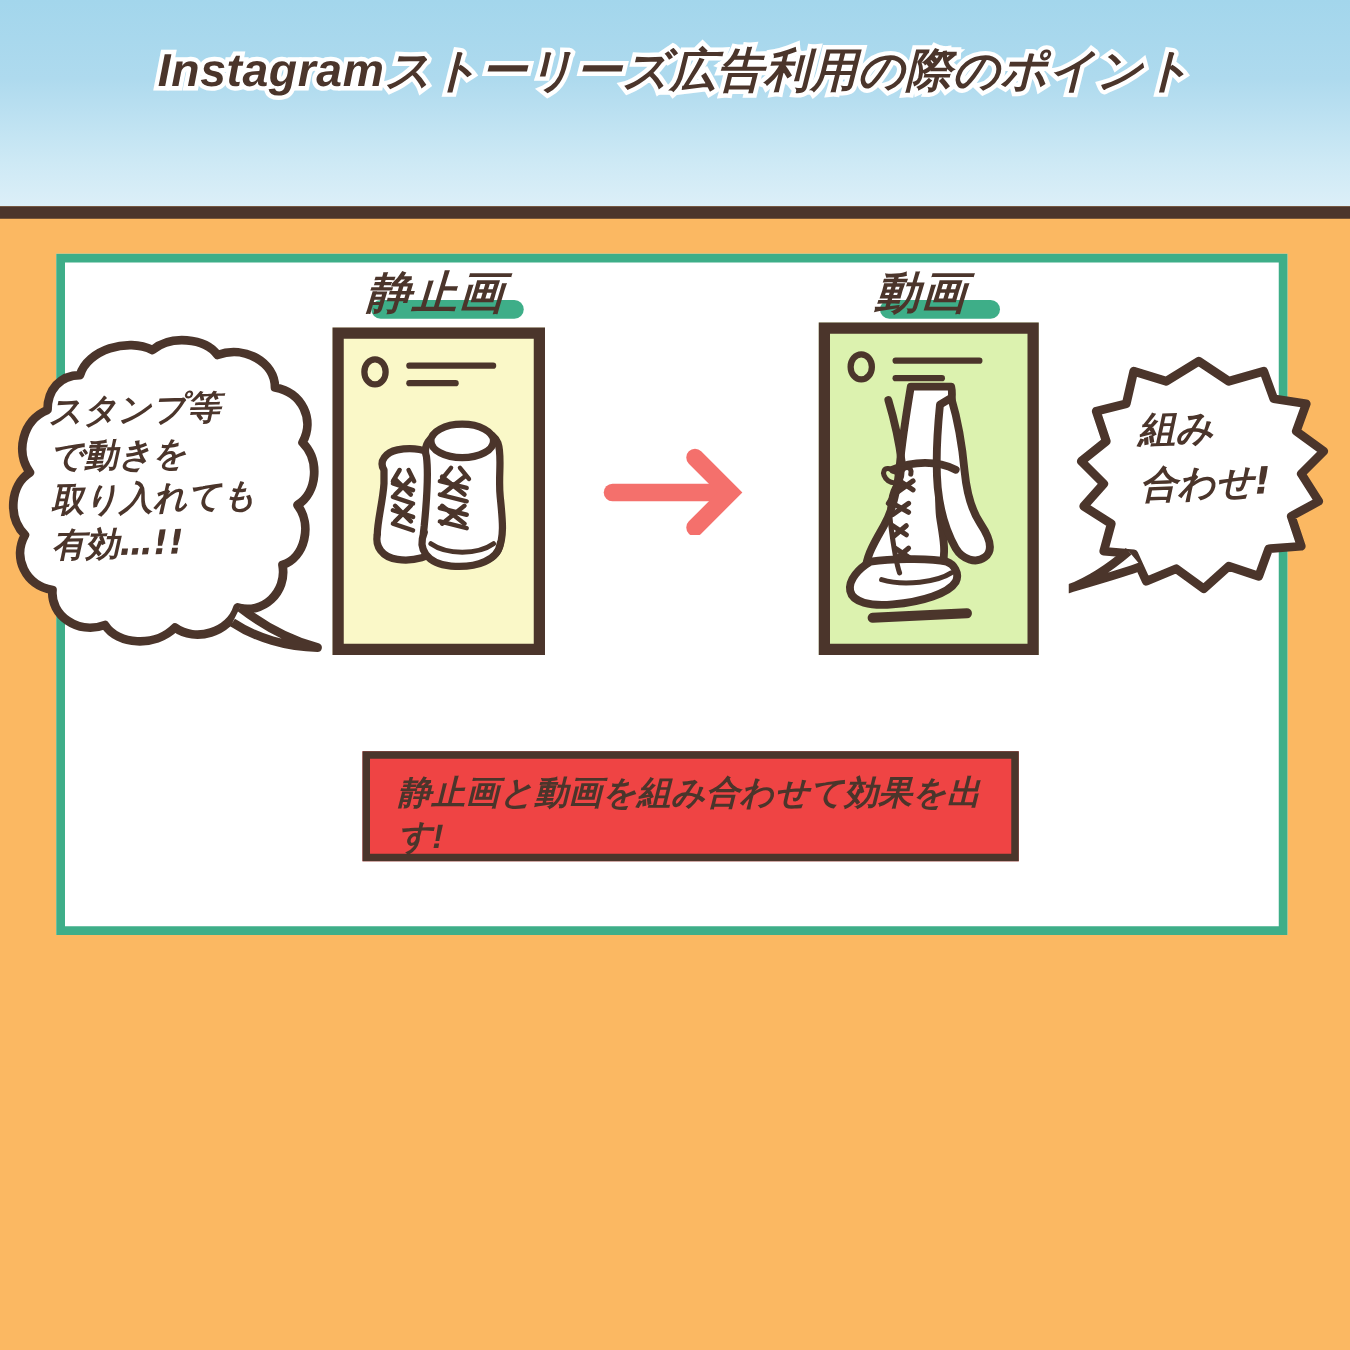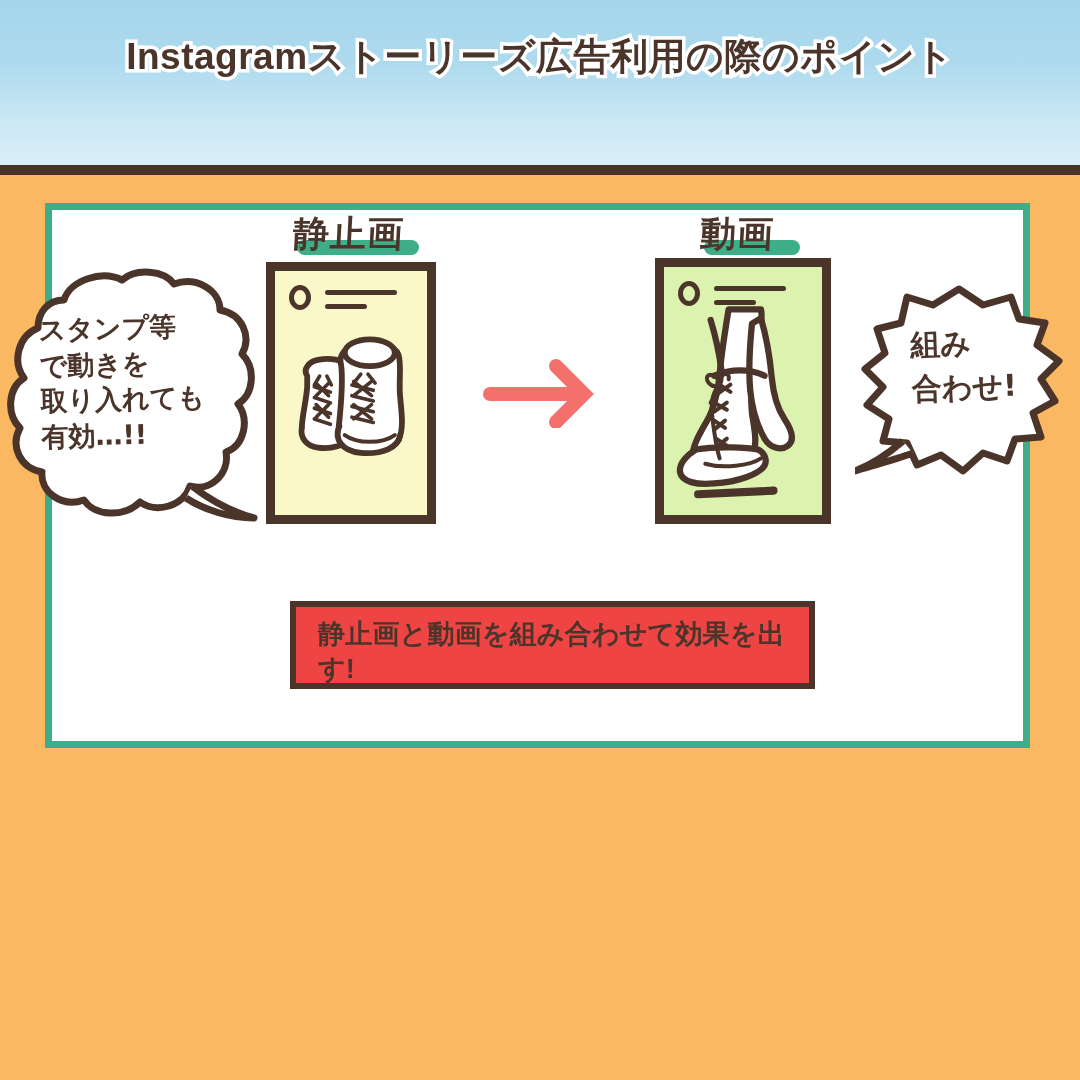--- a/index.html
+++ b/index.html
@@ -12,20 +12,21 @@
     overflow: hidden;
     font-family: "Liberation Sans", "DejaVu Sans", sans-serif;
     background: #FBB862;
   }
   #slide {
     position: relative;
     width: 1080px;
     height: 853px;
     background: #FBB862;
     overflow: hidden;
+    font-style: italic;
   }
 
   
   #header {
     position: absolute;
     left: 0; top: 0;
     width: 1080px;
     height: 165px;
     background: linear-gradient(to bottom, #A3D6EC 0%, #AEDAEE 38%, #CDE9F5 78%, #DCEFF8 100%);
     overflow: hidden;

